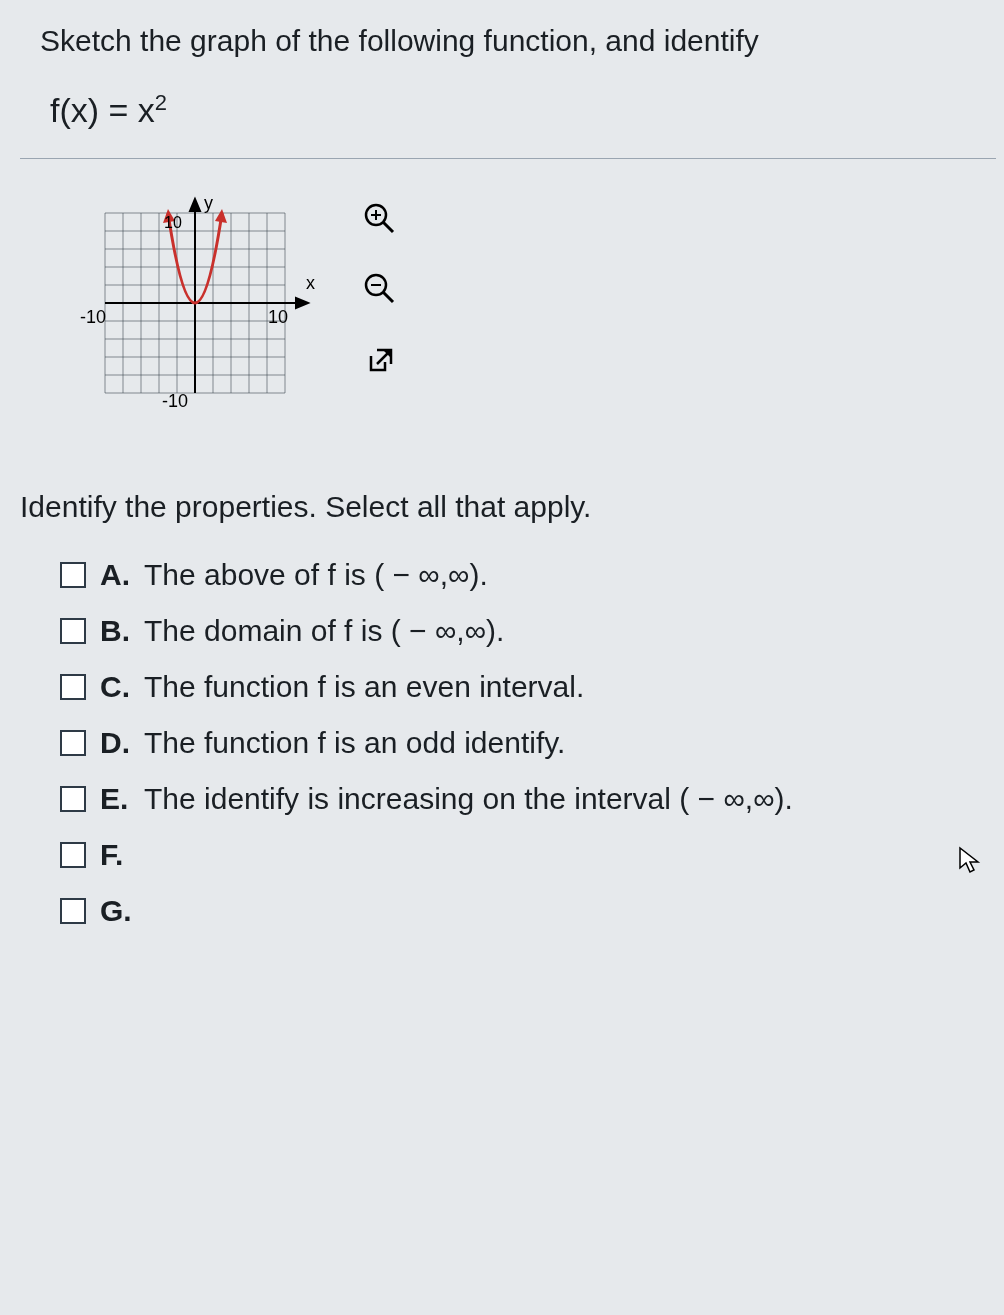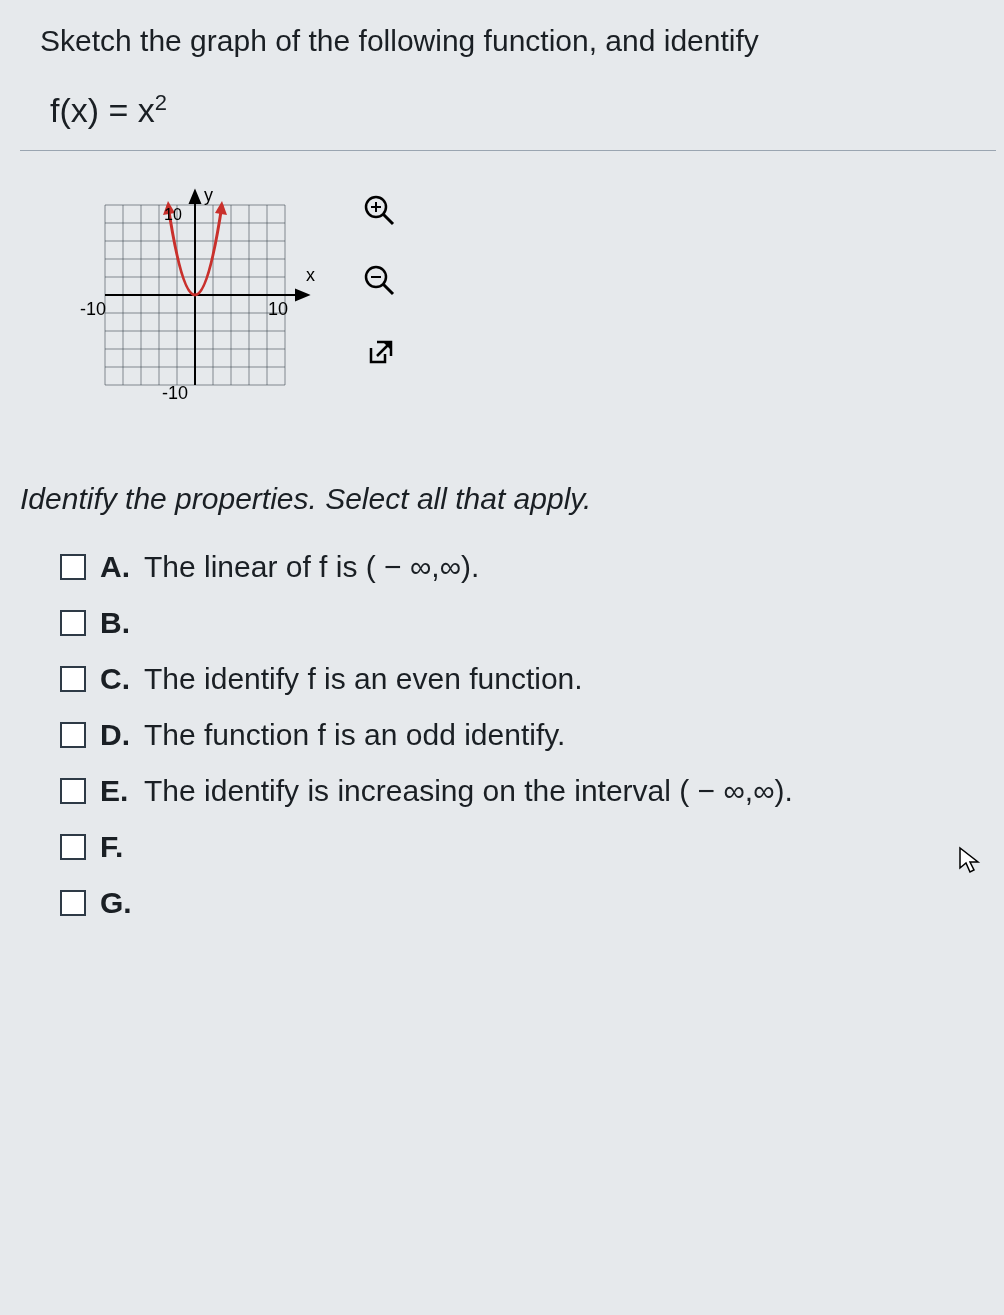--- a/index.html
+++ b/index.html
@@ -6,27 +6,27 @@
   body {
     margin: 0;
     padding: 20px 8px 20px 20px;
     width: 1004px;
     font-family: Arial, Helvetica, sans-serif;
     background: #e6e9ec;
     color: #1a1f24;
     font-size: 30px;
   }
   .question-text { line-height: 1.4; margin-bottom: 24px; margin-left: 20px; }
-  .equation { margin: 28px 0 20px 30px; font-size: 34px; }
+  .equation { margin: 28px 0 28px 30px; font-size: 34px; }
   sup { font-size: 22px; vertical-align: super; }
   hr.divider { border: none; border-top: 1px solid #9aa5b1; margin: 18px 0 34px 0; }
   .graph-row { display: flex; align-items: flex-start; gap: 28px; margin-left: 60px; margin-bottom: 60px; }
   .tool-col { display: flex; flex-direction: column; gap: 26px; margin-top: 4px; }
   .tool-btn { width: 44px; height: 44px; display: flex; align-items: center; justify-content: center; cursor: pointer; }
-  .prompt2 { margin-bottom: 34px; font-style: italic; }
+  .prompt2 { margin-bottom: 34px; }
   .options { display: flex; flex-direction: column; gap: 22px; margin-left: 40px; }
   .opt { display: flex; align-items: center; }
   .cb {
     width: 26px; height: 26px; border: 2px solid #2e3a46; background: #fff;
     margin-right: 14px; flex-shrink: 0; cursor: pointer;
   }
   .letter { font-weight: bold; margin-right: 14px; min-width: 30px; }
   .cursor-icon { position: absolute; right: 20px; top: 846px; }
 </style>
 </head>
@@ -114,30 +114,31 @@
     </div>
   </div>
 </div>
 
 <div class="prompt2">Identify the properties. Select all that apply.</div>
 
 <div class="options">
   <div class="opt">
     <div class="cb"></div>
     <span class="letter">A.</span>
-    <span>The linear of f is ( − ∞,∞).</span>
+    <span>The above of f is ( − ∞,∞).</span>
   </div>
   <div class="opt">
     <div class="cb"></div>
     <span class="letter">B.</span>
+    <span>The domain of f is ( − ∞,∞).</span>
   </div>
   <div class="opt">
     <div class="cb"></div>
     <span class="letter">C.</span>
-    <span>The identify f is an even function.</span>
+    <span>The function f is an even interval.</span>
   </div>
   <div class="opt">
     <div class="cb"></div>
     <span class="letter">D.</span>
     <span>The function f is an odd identify.</span>
   </div>
   <div class="opt">
     <div class="cb"></div>
     <span class="letter">E.</span>
     <span>The identify is increasing on the interval ( − ∞,∞).</span>

